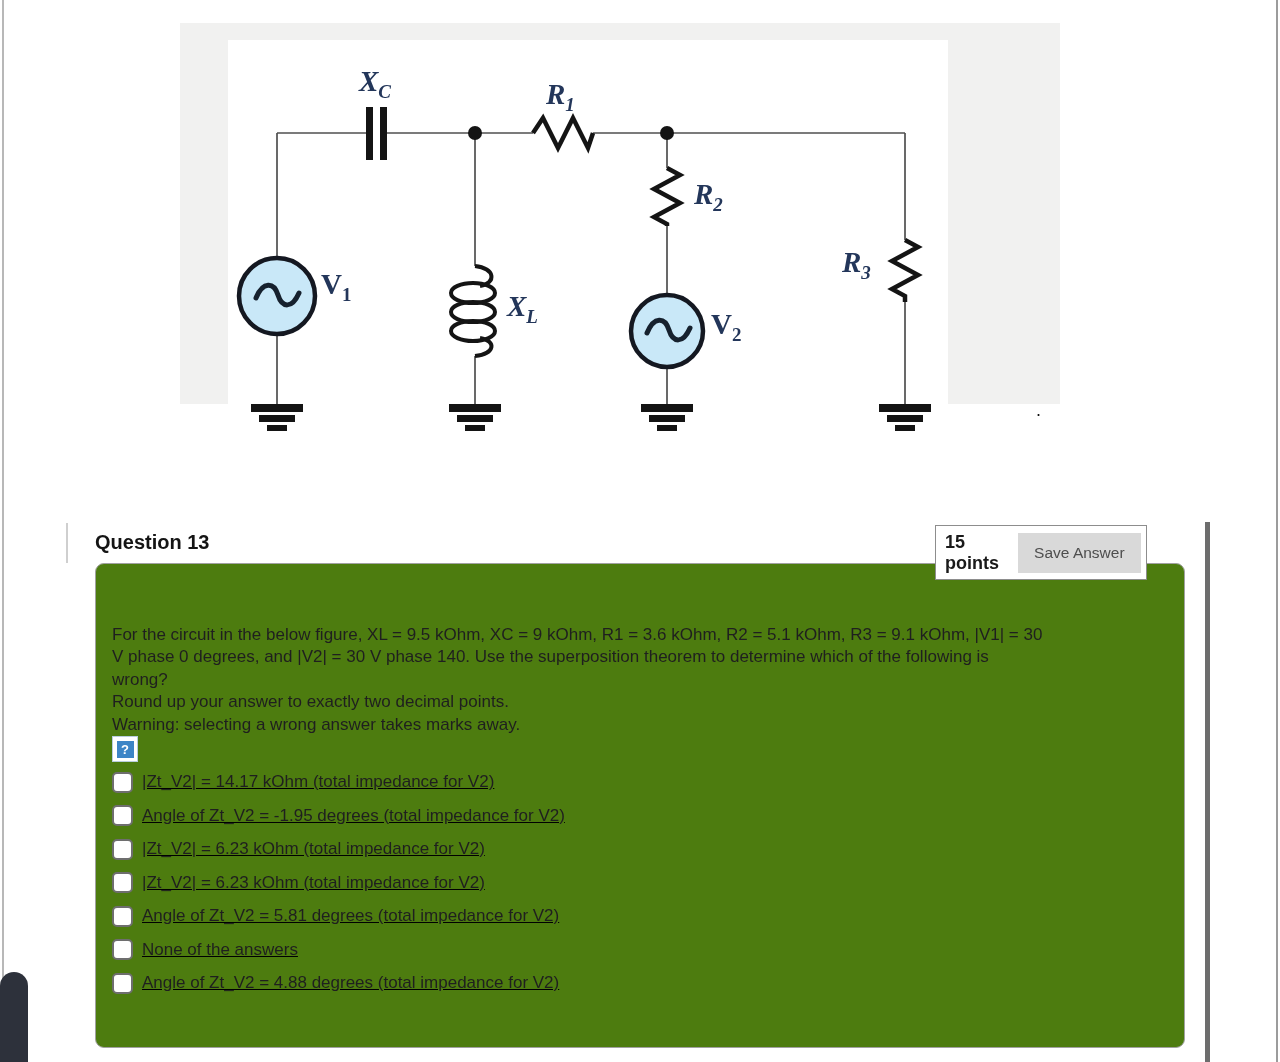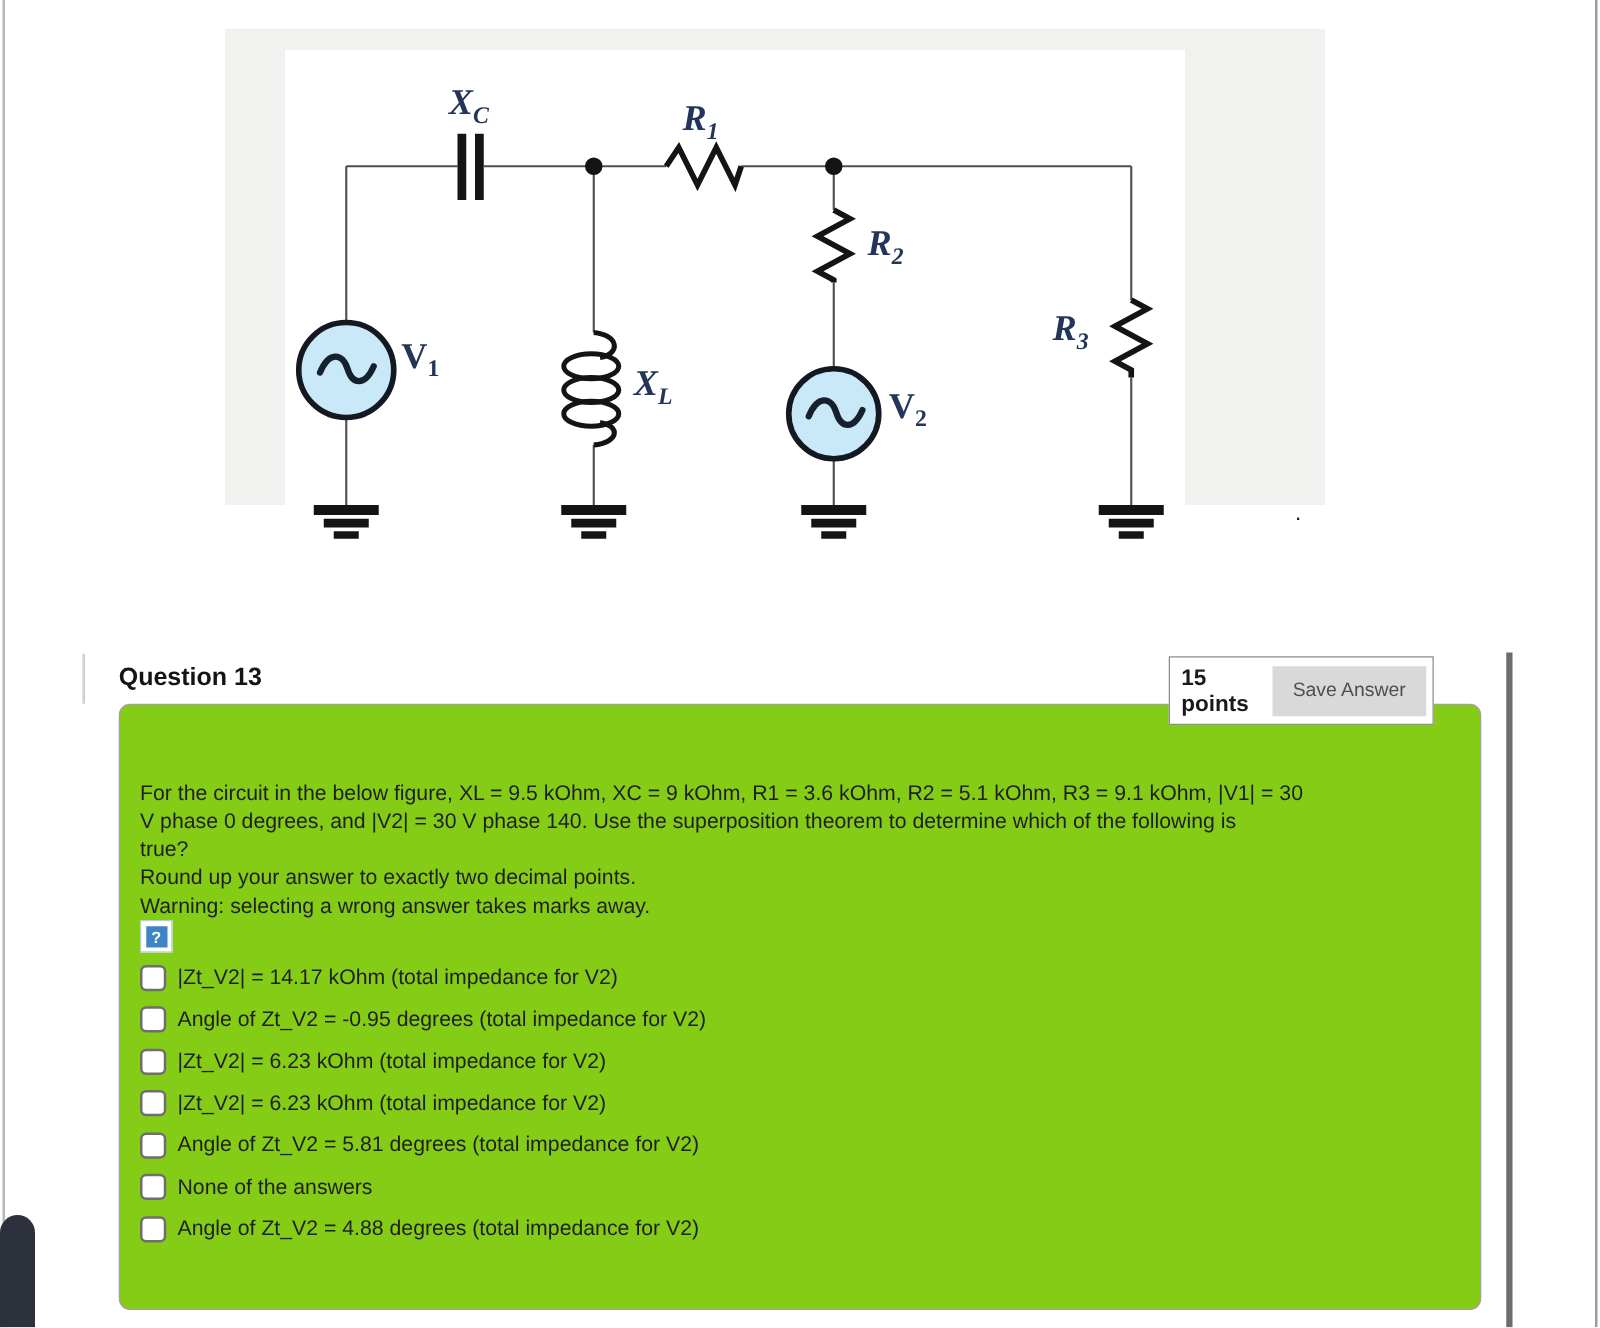--- a/index.html
+++ b/index.html
@@ -33,31 +33,31 @@
   .left-tick{position:absolute;left:66px;top:523px;width:2px;height:40px;background:#cfcfcf;}
 
   .points-box{position:absolute;left:935px;top:525px;width:212px;height:55px;background:#fff;
               border:1px solid #8d8d8d;display:flex;align-items:center;z-index:3;box-sizing:border-box;}
   .points-label{margin-left:9px;font-size:18px;font-weight:bold;color:#1a1a1a;}
   .save-btn{margin-left:auto;margin-right:5px;width:133px;height:40px;background:var(--button-gray);
             border:none;color:#4e4e4e;font-size:15.5px;font-family:"Liberation Sans",sans-serif;
             display:flex;align-items:center;justify-content:center;cursor:pointer;}
 
   
-  .q-box{position:absolute;left:95px;top:563px;width:1090px;height:485px;background:#84cc16;
+  .q-box{position:absolute;left:95px;top:563px;width:1090px;height:485px;background:#4d7c0f;
          border:1px solid #a1a1a1;border-radius:9px;box-sizing:border-box;
          padding:60px 20px 0 16px;z-index:1;}
   .qline{font-size:17px;line-height:22.4px;color:#1f1f1f;}
   .help-wrap{width:24px;height:24px;border:1px solid var(--help-border);background:#fff;
              display:flex;align-items:center;justify-content:center;margin-top:0px;}
   .help-inner{width:17px;height:17px;background:var(--accent-blue);color:#fff;font-size:13px;
               font-weight:bold;display:flex;align-items:center;justify-content:center;}
 
   .options{margin-top:9px;}
-  .opt{display:flex;align-items:center;height:22px;margin-bottom:11.5px;}
+  .opt{display:flex;align-items:center;height:22px;margin-bottom:11.5px;text-decoration:underline;}
   .cb{width:21px;height:21px;border:2px solid #6e6e6e;border-radius:5px;background:#fff;
       box-sizing:border-box;flex:0 0 auto;cursor:pointer;}
   .opt-label{margin-left:9px;font-size:17px;color:#1f1f1f;cursor:pointer;}
 </style>
 </head>
 <body>
 
 <div class="page">
 
   <div class="edge-left"></div>
@@ -152,36 +152,36 @@
   <div class="q-heading">Question 13</div>
 
   <div class="points-box">
     <span class="points-label">15 points</span>
     <button class="save-btn">Save Answer</button>
   </div>
 
   <div class="q-box">
     <div class="qline">For the circuit in the below figure, XL = 9.5 kOhm, XC = 9 kOhm, R1 = 3.6 kOhm, R2 = 5.1 kOhm, R3 = 9.1 kOhm, |V1| = 30</div>
     <div class="qline">V phase 0 degrees, and |V2| = 30 V phase 140. Use the superposition theorem to determine which of the following is</div>
-    <div class="qline">true?</div>
+    <div class="qline">wrong?</div>
     <div class="qline">Round up your answer to exactly two decimal points.</div>
     <div class="qline">Warning: selecting a wrong answer takes marks away.</div>
 
     <div class="help-wrap">
       <div class="help-inner">?</div>
     </div>
 
     <div class="options">
       <div class="opt">
         <span class="cb"></span>
         <span class="opt-label">|Zt_V2| = 14.17 kOhm (total impedance for V2)</span>
       </div>
       <div class="opt">
         <span class="cb"></span>
-        <span class="opt-label">Angle of Zt_V2 = -0.95 degrees (total impedance for V2)</span>
+        <span class="opt-label">Angle of Zt_V2 = -1.95 degrees (total impedance for V2)</span>
       </div>
       <div class="opt">
         <span class="cb"></span>
         <span class="opt-label">|Zt_V2| = 6.23 kOhm (total impedance for V2)</span>
       </div>
       <div class="opt">
         <span class="cb"></span>
         <span class="opt-label">|Zt_V2| = 6.23 kOhm (total impedance for V2)</span>
       </div>
       <div class="opt">

